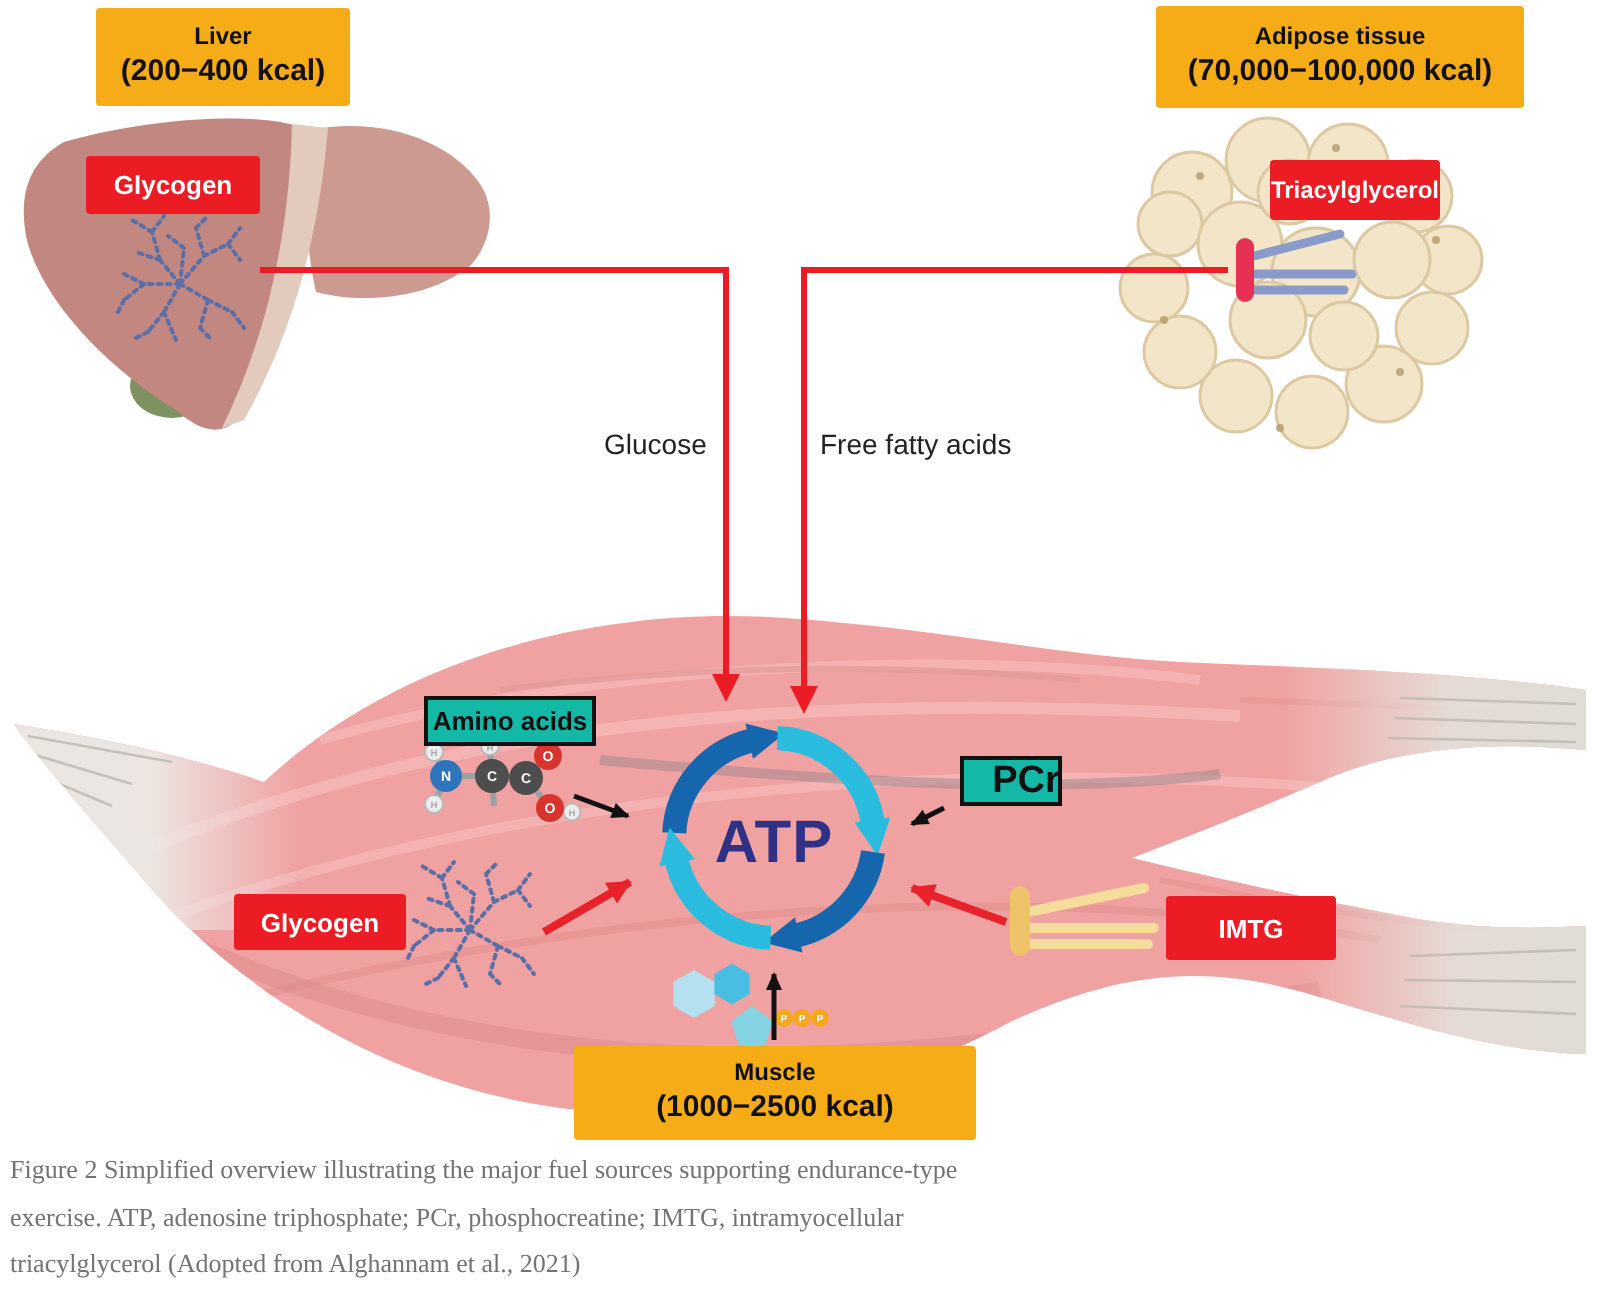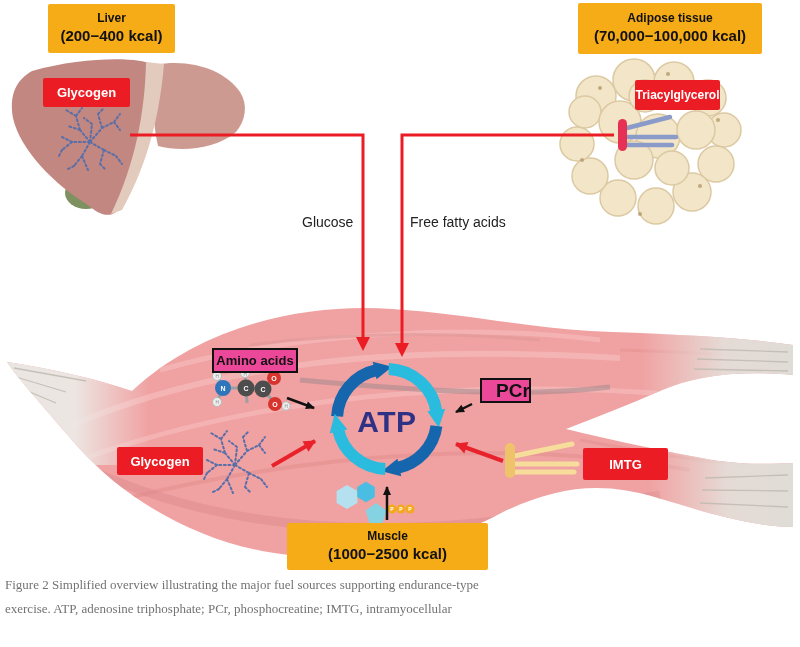--- a/index.html
+++ b/index.html
@@ -6,21 +6,21 @@
   #stage{position:relative;width:800px;height:647px;background:#fff;overflow:hidden;
          font-family:"Liberation Sans",sans-serif;}
   #art{position:absolute;left:0;top:0;}
   .abs{position:absolute;box-sizing:border-box;}
   .ybox{background:#F6AC16;color:#111;text-align:center;font-weight:600;
         display:flex;flex-direction:column;justify-content:center;border-radius:2px;line-height:1.38;}
   .ybox .t{font-size:12px;}
   .ybox .r{font-size:15px;}
   .rlabel{background:#EC1C24;color:#fff;text-align:center;font-weight:600;
           display:flex;align-items:center;justify-content:center;border-radius:2px;font-size:13px;}
-  .wbox{background:#ec4899;border:2px solid #111;color:#111;text-align:center;font-weight:600;
+  .wbox{background:#14b8a6;border:2px solid #111;color:#111;text-align:center;font-weight:600;
         display:flex;align-items:center;justify-content:center;font-size:13px;}
   .flowlbl{font-size:14px;color:#222;}
   .atp{font-size:30px;font-weight:700;color:#2F3284;text-align:center;letter-spacing:.5px;}
   #caption{position:absolute;left:5px;top:573px;width:792px;color:#737373;
            font-family:"Liberation Serif",serif;font-size:13px;line-height:23.5px;}
 </style>
 </head>
 <body>
 
 <div id="stage">
@@ -255,15 +255,16 @@
 <div class="abs wbox" style="left:480px;top:378px;width:51px;height:25px;font-size:19px;padding-left:15px;">PCr</div>
 
 <div class="abs flowlbl" style="left:302px;top:214px;">Glucose</div>
 <div class="abs flowlbl" style="left:410px;top:214px;">Free fatty acids</div>
 
 <div class="abs atp" style="left:349px;top:405px;width:76px;">ATP</div>
 
 <div id="caption">
   <div>Figure 2 Simplified overview illustrating the major fuel sources supporting endurance-type</div>
   <div>exercise. ATP, adenosine triphosphate; PCr, phosphocreatine; IMTG, intramyocellular</div>
+  <div>triacylglycerol (Adopted from Alghannam et al., 2021)</div>
 </div>
 
 </div>
 
 </body></html>

